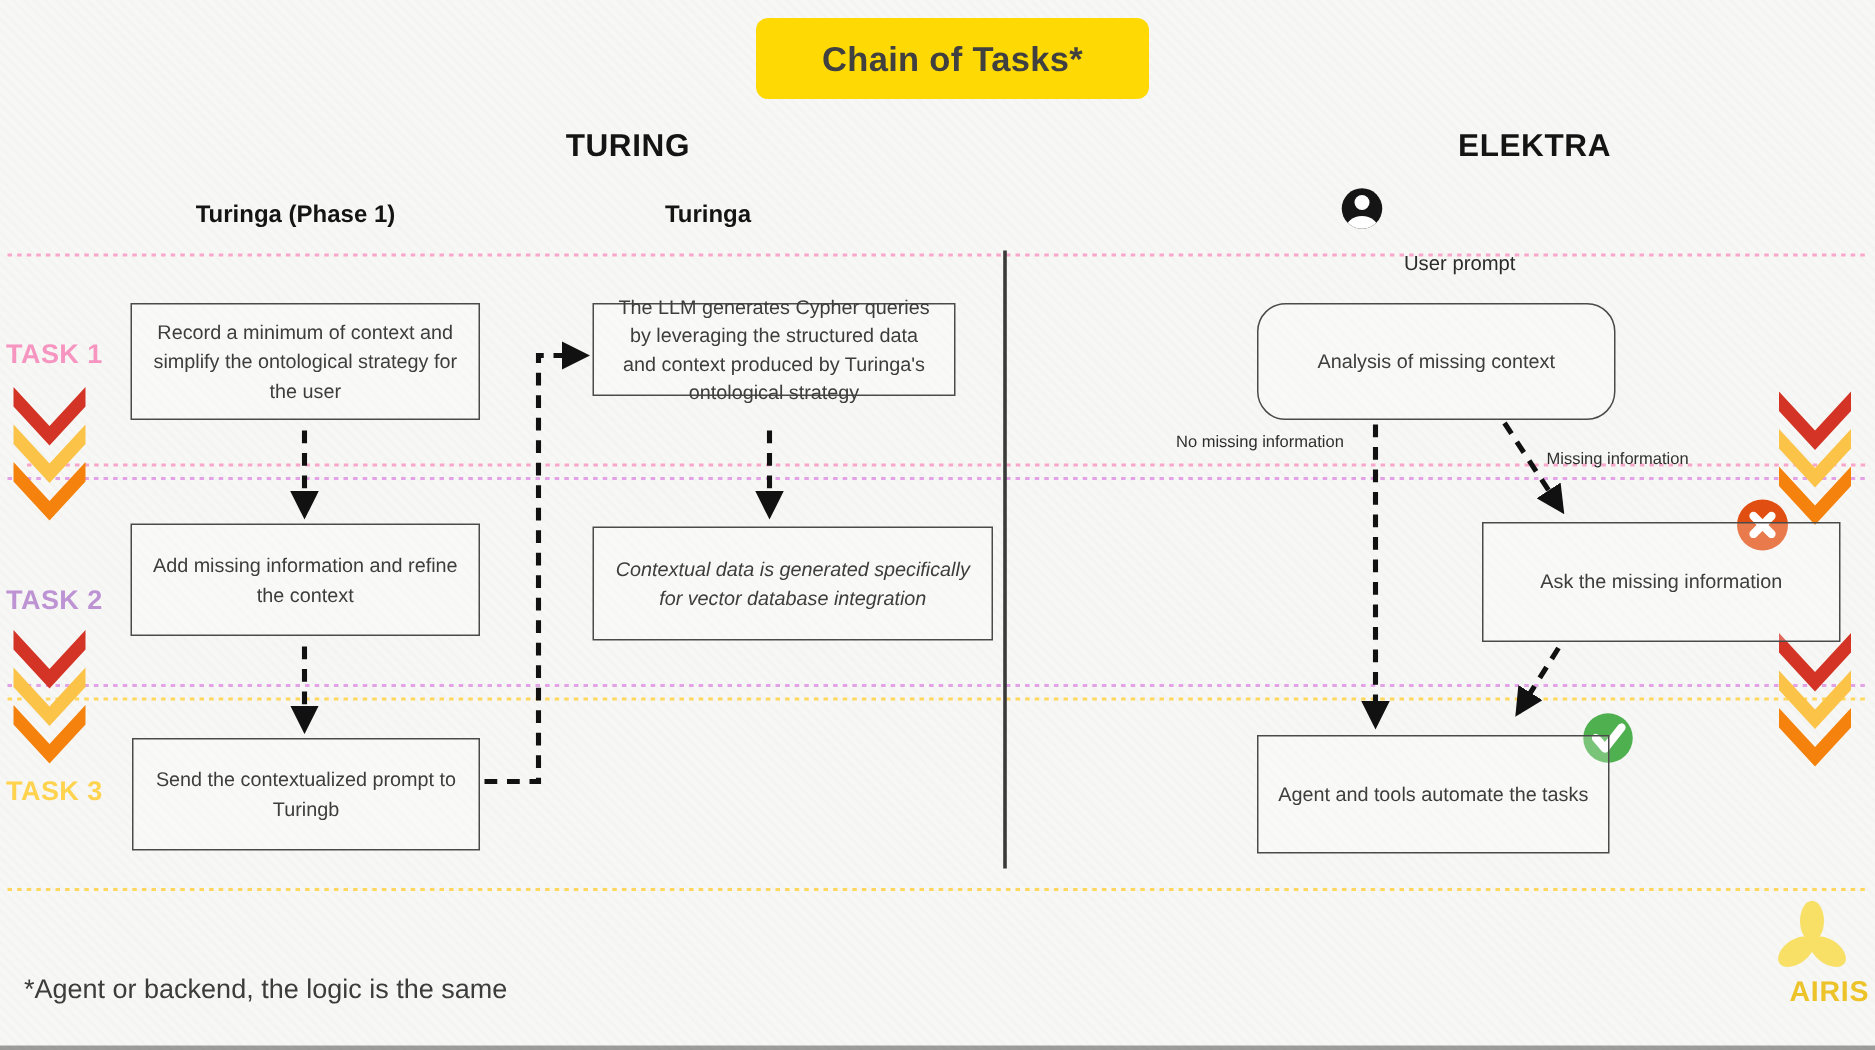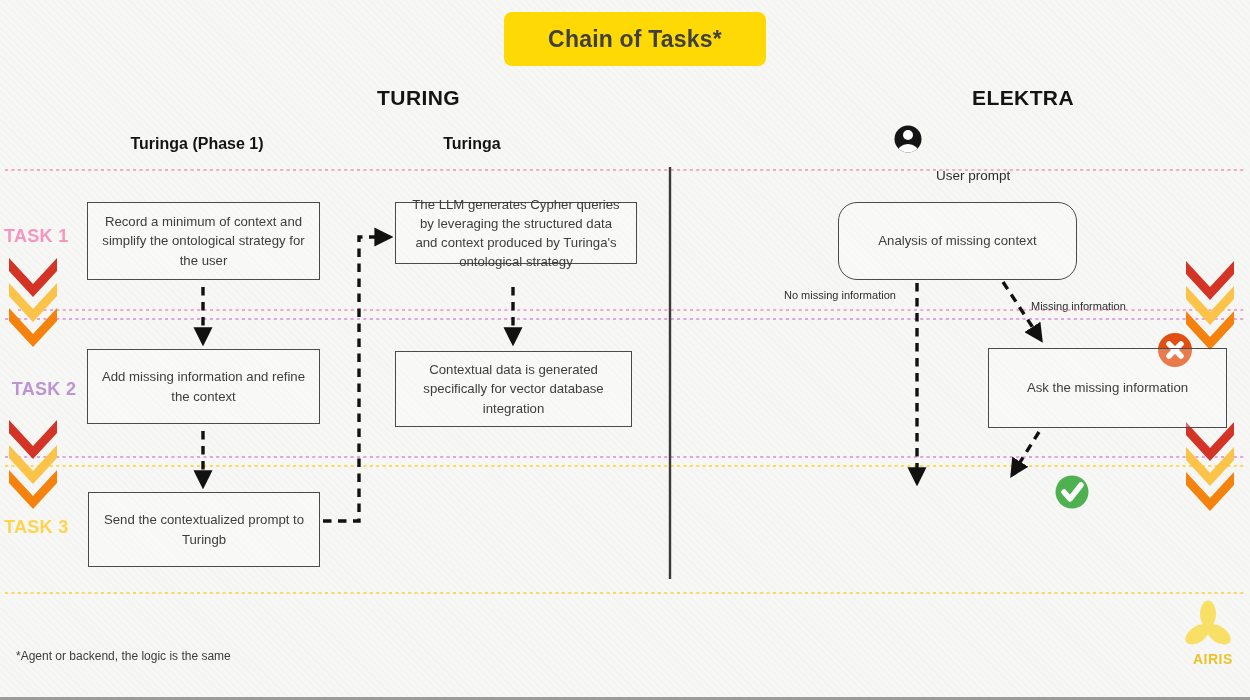--- a/index.html
+++ b/index.html
@@ -41,23 +41,23 @@
   .fbox{
     border:1.4px solid #4a4a4a;
     display:flex;align-items:center;justify-content:center;text-align:center;
     font-size:13.2px;color:#3d3d3d;line-height:1.45;
     padding:6px 12px;box-sizing:border-box;
     background:rgba(255,255,255,0.25);
   }
 
   .branch-label{font-size:11px;color:#2e2e2e;}
 
-  .footnote{font-size:12px;color:#3c3c3c;}
+  .footnote{font-size:18px;color:#3c3c3c;}
 
-  .airis-text{font-weight:bold;font-size:14px;color:#edc32a;letter-spacing:0.5px;}
+  .airis-text{font-weight:bold;font-size:19px;color:#edc32a;letter-spacing:0.5px;}
 
   .bottom-edge{left:0;top:697px;width:1250px;height:3px;background:rgba(45,45,45,0.45);}
 </style>
 </head>
 <body>
 
 <div id="canvas">
 
   <svg id="overlay" width="1250" height="700" viewBox="0 0 1250 700">
     <defs>
@@ -145,32 +145,33 @@
     <div class="abs banner">Chain of Tasks*</div>
 
     <div class="abs sec-header" style="left:240px;top:86px;">TURING</div>
     <div class="abs sec-header" style="left:854px;top:86px;">ELEKTRA</div>
 
     <div class="abs col-header" style="left:87px;top:135px;">Turinga (Phase 1)</div>
     <div class="abs col-header" style="left:362px;top:135px;">Turinga</div>
     <div class="abs user-prompt-label" style="left:936px;top:132px;margin-top:36px;">User prompt</div>
 
     <div class="abs task-label" style="left:4px;top:226px;color:#f795c1;">TASK 1</div>
-    <div class="abs task-label" style="left:4px;top:379px;color:#be93d4;text-align:center;">TASK 2</div>
+    <div class="abs task-label" style="left:4px;top:390px;color:#be93d4;">TASK 2</div>
     <div class="abs task-label" style="left:4px;top:517px;color:#ffd34e;">TASK 3</div>
 
     <div class="abs fbox" style="left:87px;top:202px;width:233px;height:78px;">Record a minimum of context and simplify the ontological strategy for the user</div>
     <div class="abs fbox" style="left:87px;top:349px;width:233px;height:75px;">Add missing information and refine the context</div>
     <div class="abs fbox" style="left:88px;top:492px;width:232px;height:75px;">Send the contextualized prompt to Turingb</div>
 
     <div class="abs fbox" style="left:395px;top:202px;width:242px;height:62px;">The LLM generates Cypher queries by leveraging the structured data and context produced by Turinga's ontological strategy</div>
-    <div class="abs fbox" style="left:395px;top:351px;width:237px;height:76px;">Contextual data is generated specifically for vector database integration</div>
+    <div class="abs fbox" style="left:395px;top:351px;width:267px;height:76px;font-style:italic;">Contextual data is generated specifically for vector database integration</div>
 
     <div class="abs fbox" style="left:838px;top:202px;width:239px;height:78px;border-radius:19px;">Analysis of missing context</div>
     <div class="abs fbox" style="left:988px;top:348px;width:239px;height:80px;">Ask the missing information</div>
+    <div class="abs fbox" style="left:838px;top:490px;width:235px;height:79px;">Agent and tools automate the tasks</div>
 
     <div class="abs branch-label" style="left:784px;top:289px;width:122px;text-align:left;">No missing information</div>
     <div class="abs branch-label" style="left:1031px;top:288px;margin-top:12px;">Missing information</div>
 
     <div class="abs footnote" style="left:16px;top:649px;">*Agent or backend, the logic is the same</div>
 
     <div class="abs airis-text" style="left:1193px;top:651px;">AIRIS</div>
 
     <div class="abs bottom-edge"></div>
   </div>

